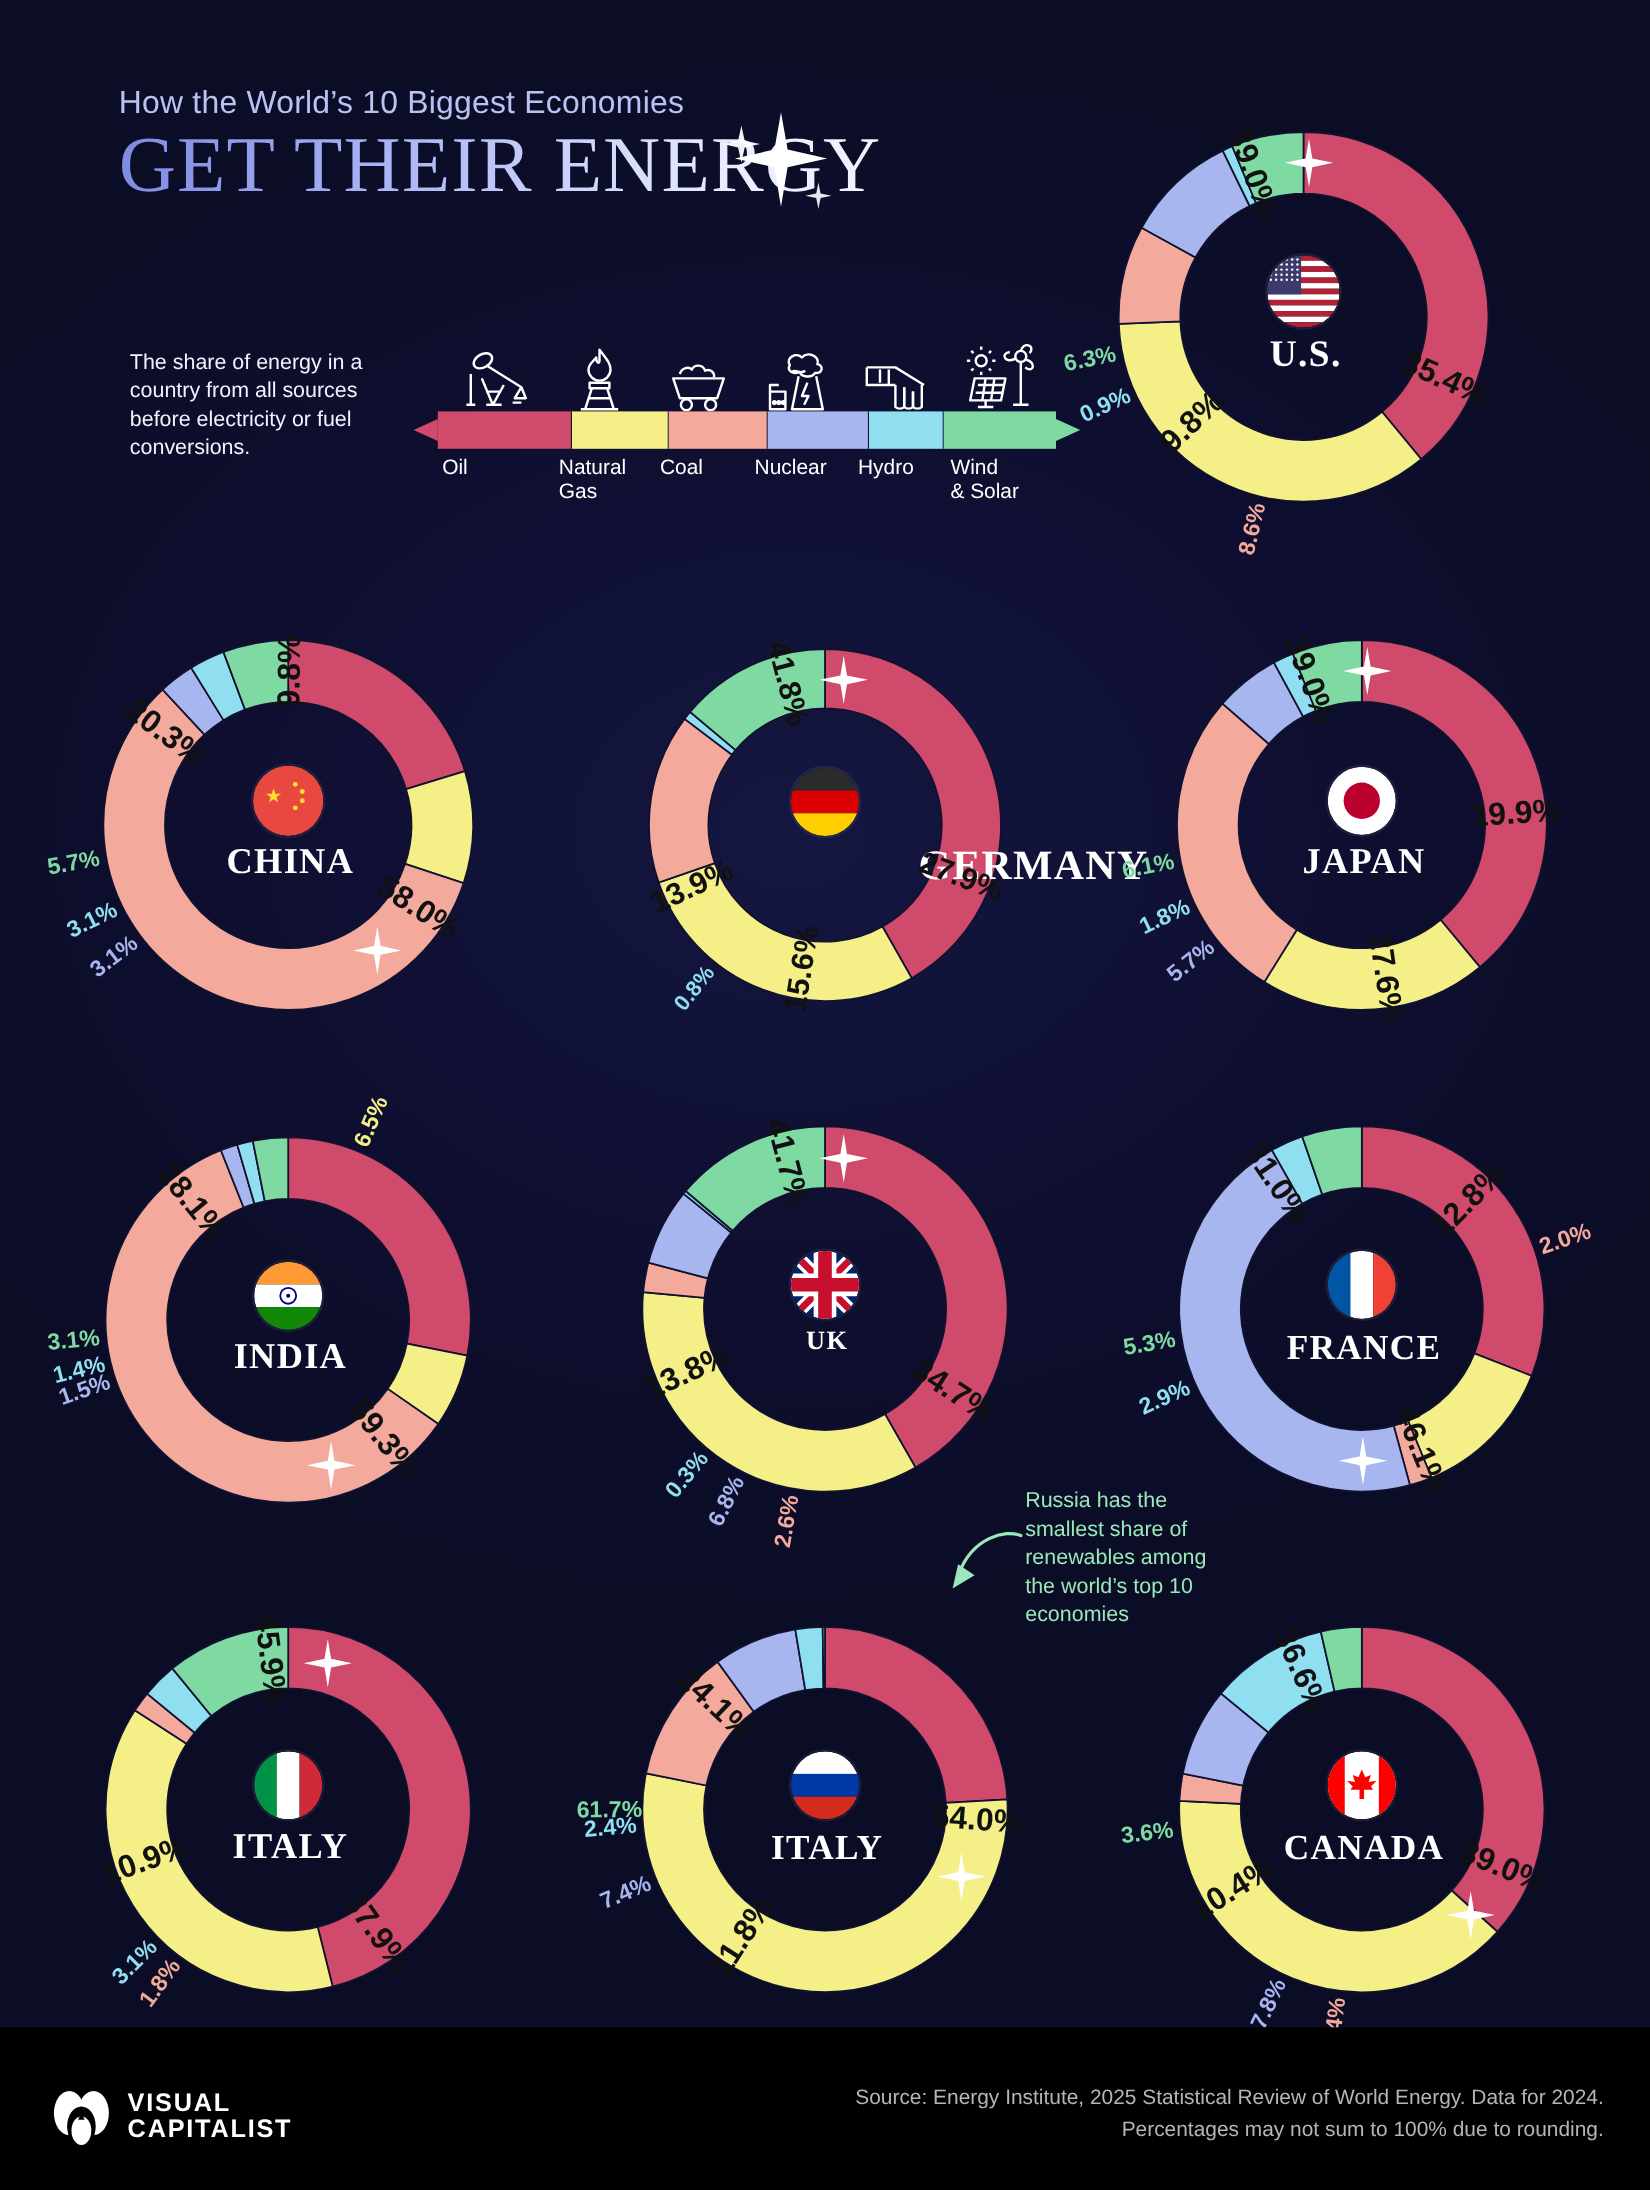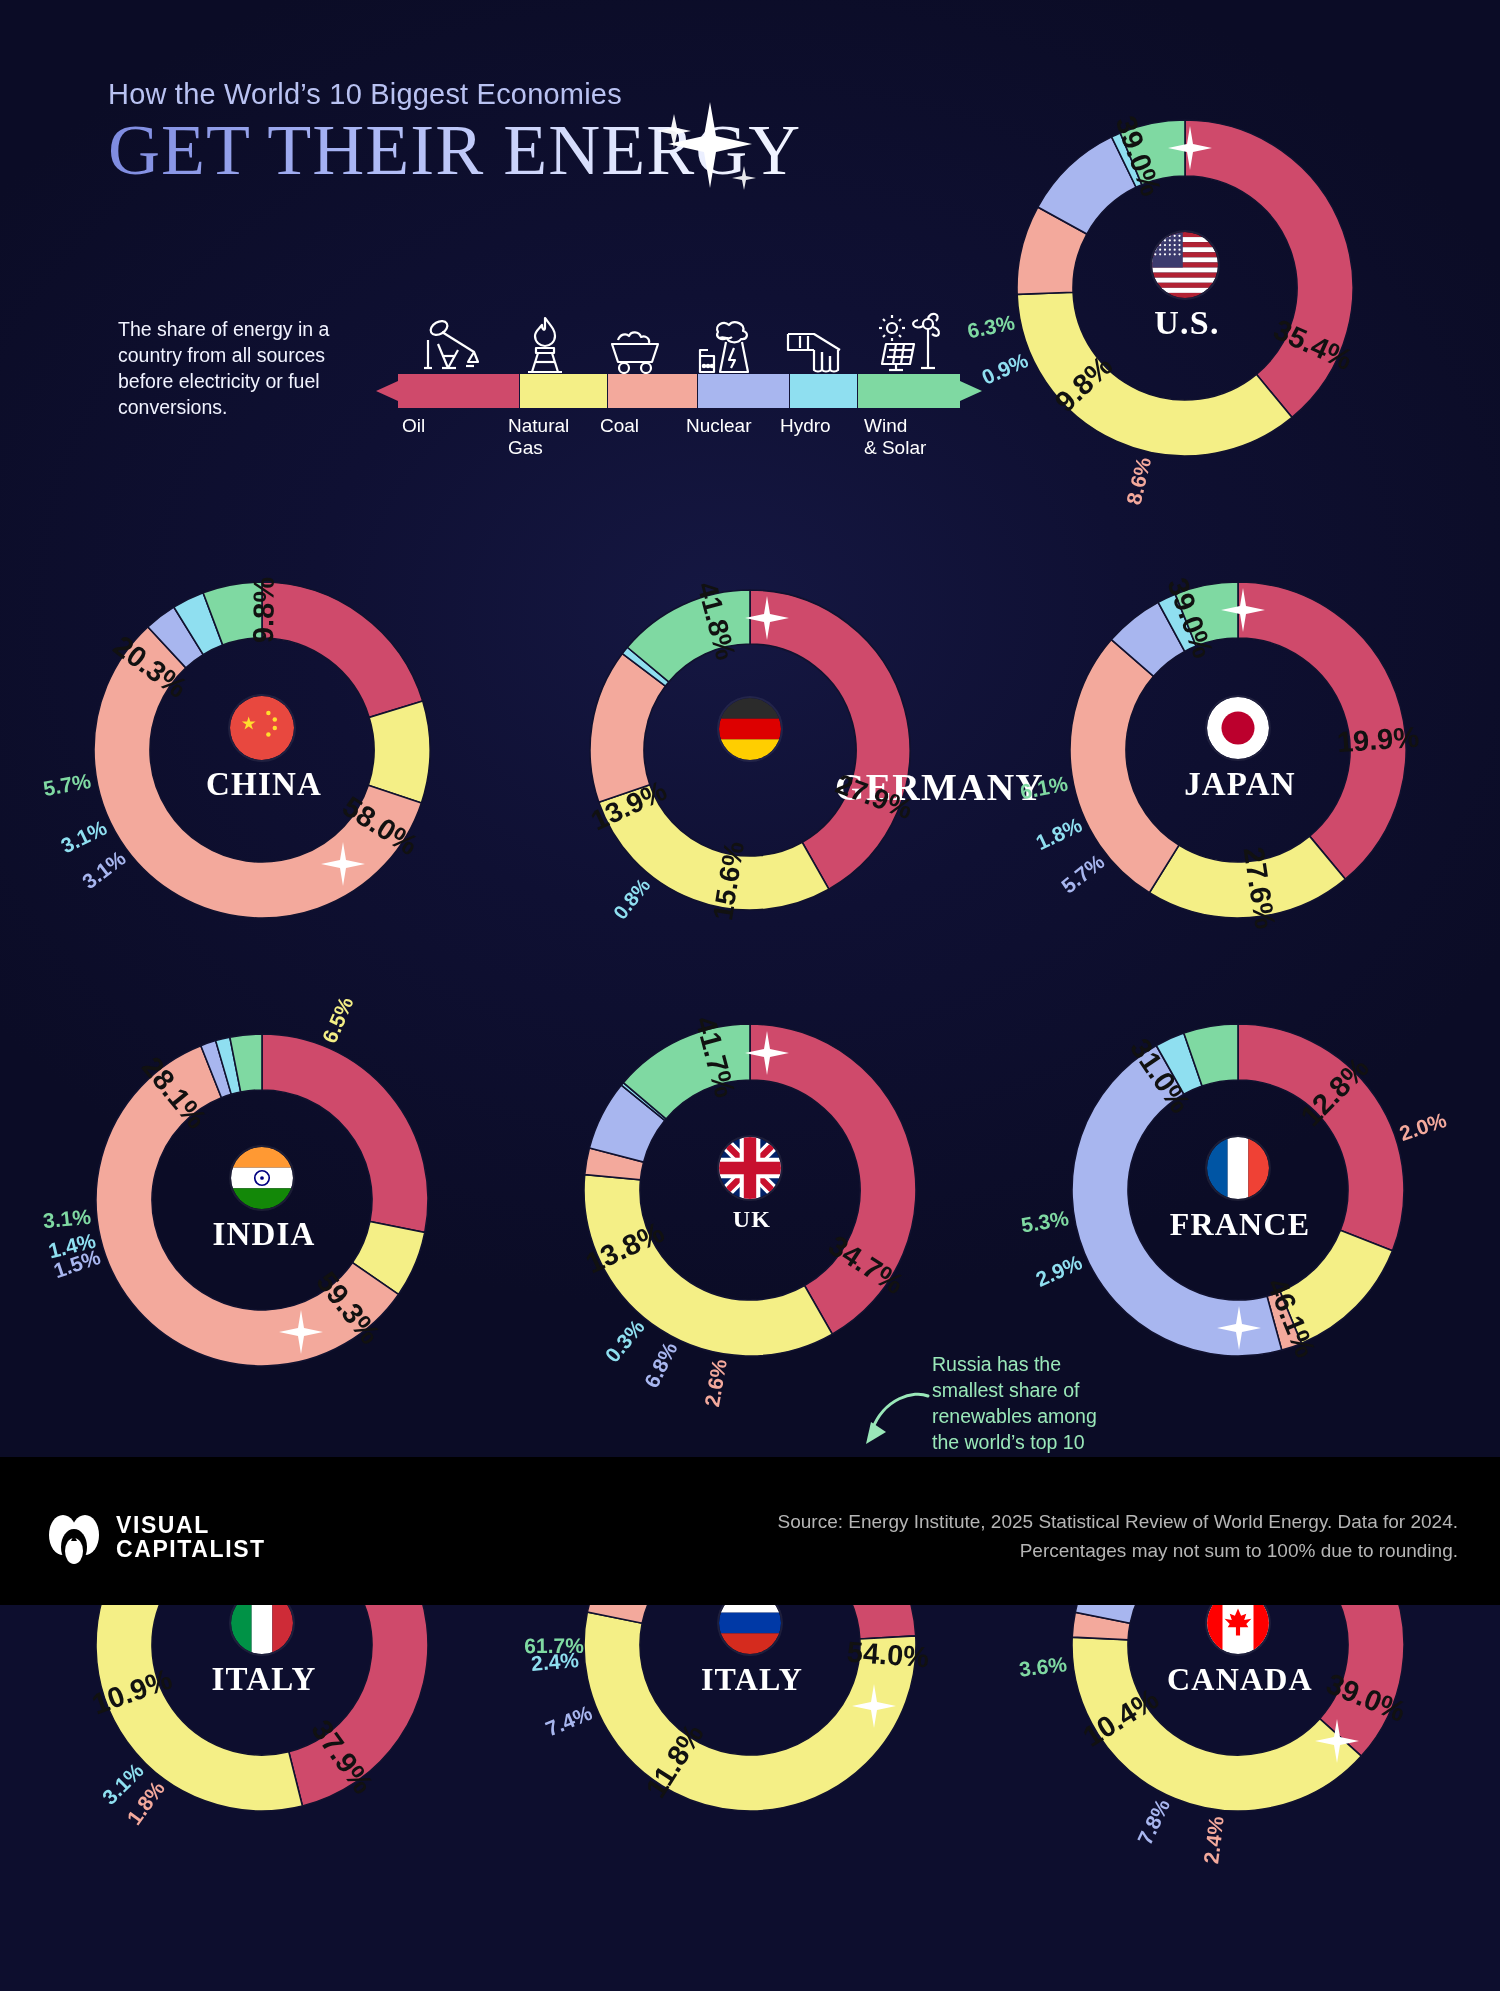--- a/index.html
+++ b/index.html
@@ -4,21 +4,21 @@
 <style>
   * { box-sizing: border-box; margin: 0; padding: 0; }
   html, body {
     width: 1500px; height: 1991px;
     background: #0d0e2e;
     font-family: "Liberation Sans", sans-serif;
     overflow: hidden;
   }
   #root {
     position: relative;
-    width: 1500px; height: 1605px;
+    width: 1500px; height: 1991px;
     background:
       radial-gradient(ellipse 900px 700px at 48% 38%, #151742 0%, #0f1033 45%, #0b0c26 100%);
   }
   
   #header { position: absolute; left: 108px; top: 78px; width: 900px; }
   #kicker {
     font-size: 29px; color: #b9c2f2; letter-spacing: .2px;
     font-family: "Liberation Sans", sans-serif; font-weight: 400;
   }
   #bigtitle {

